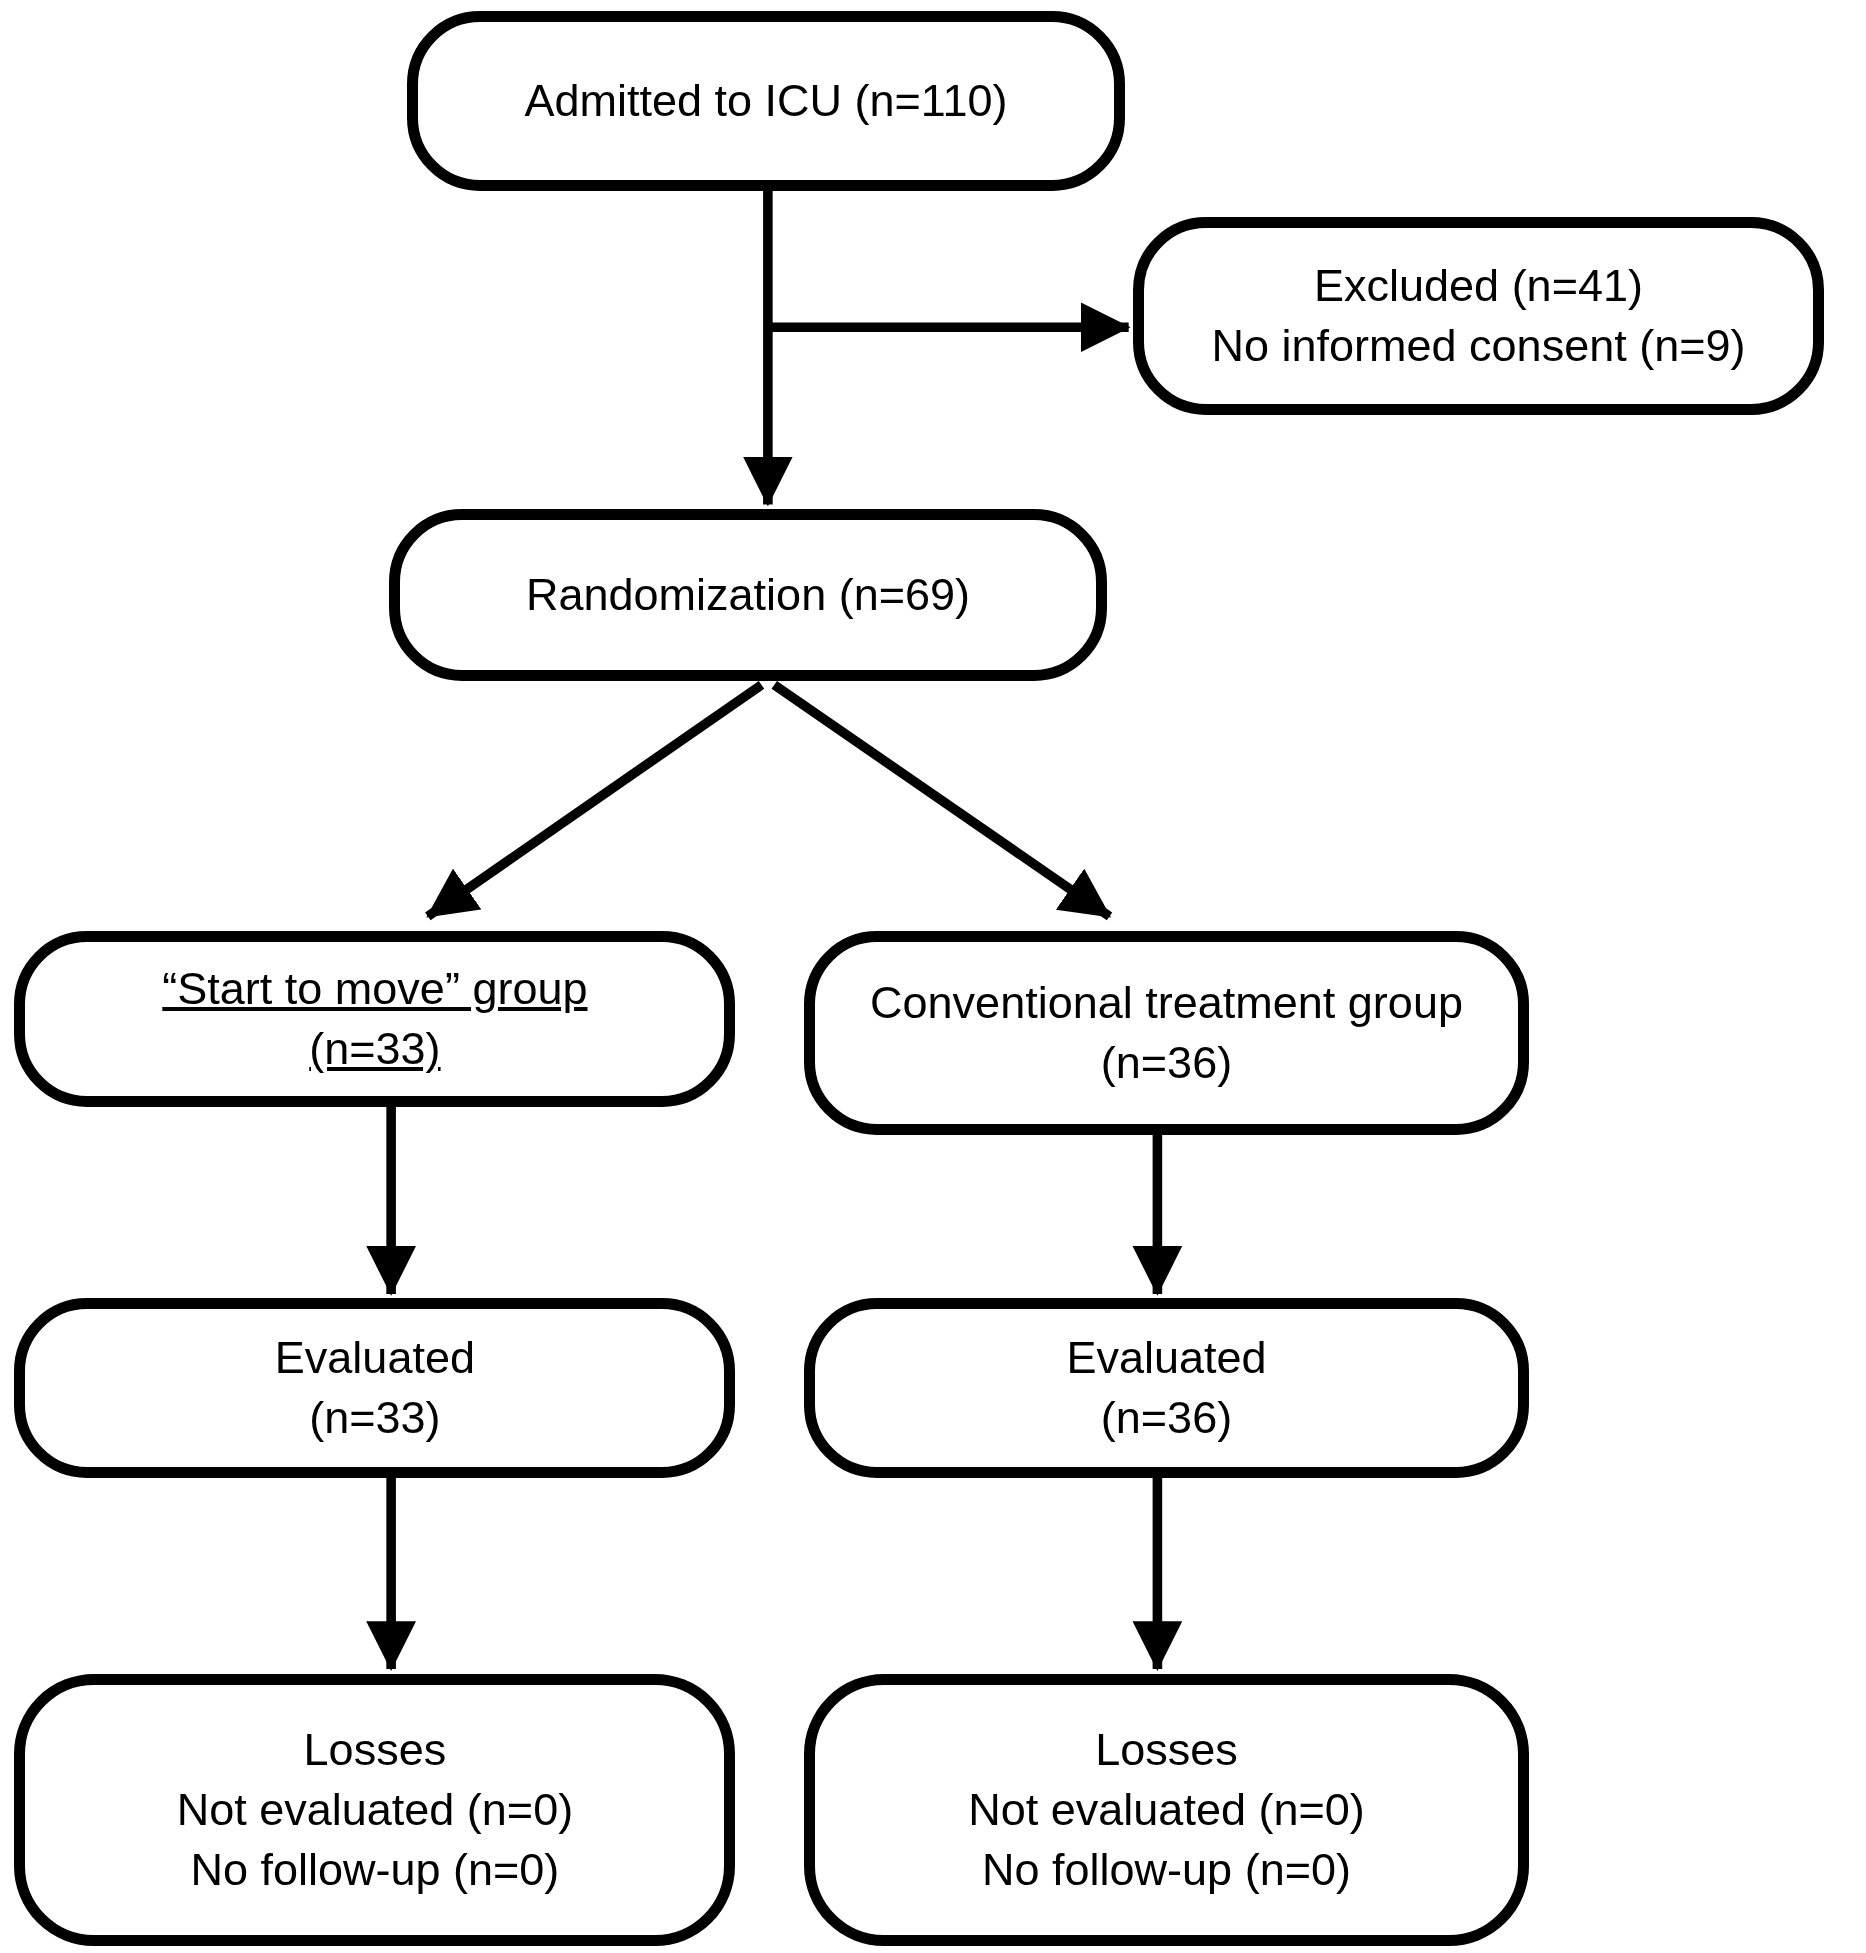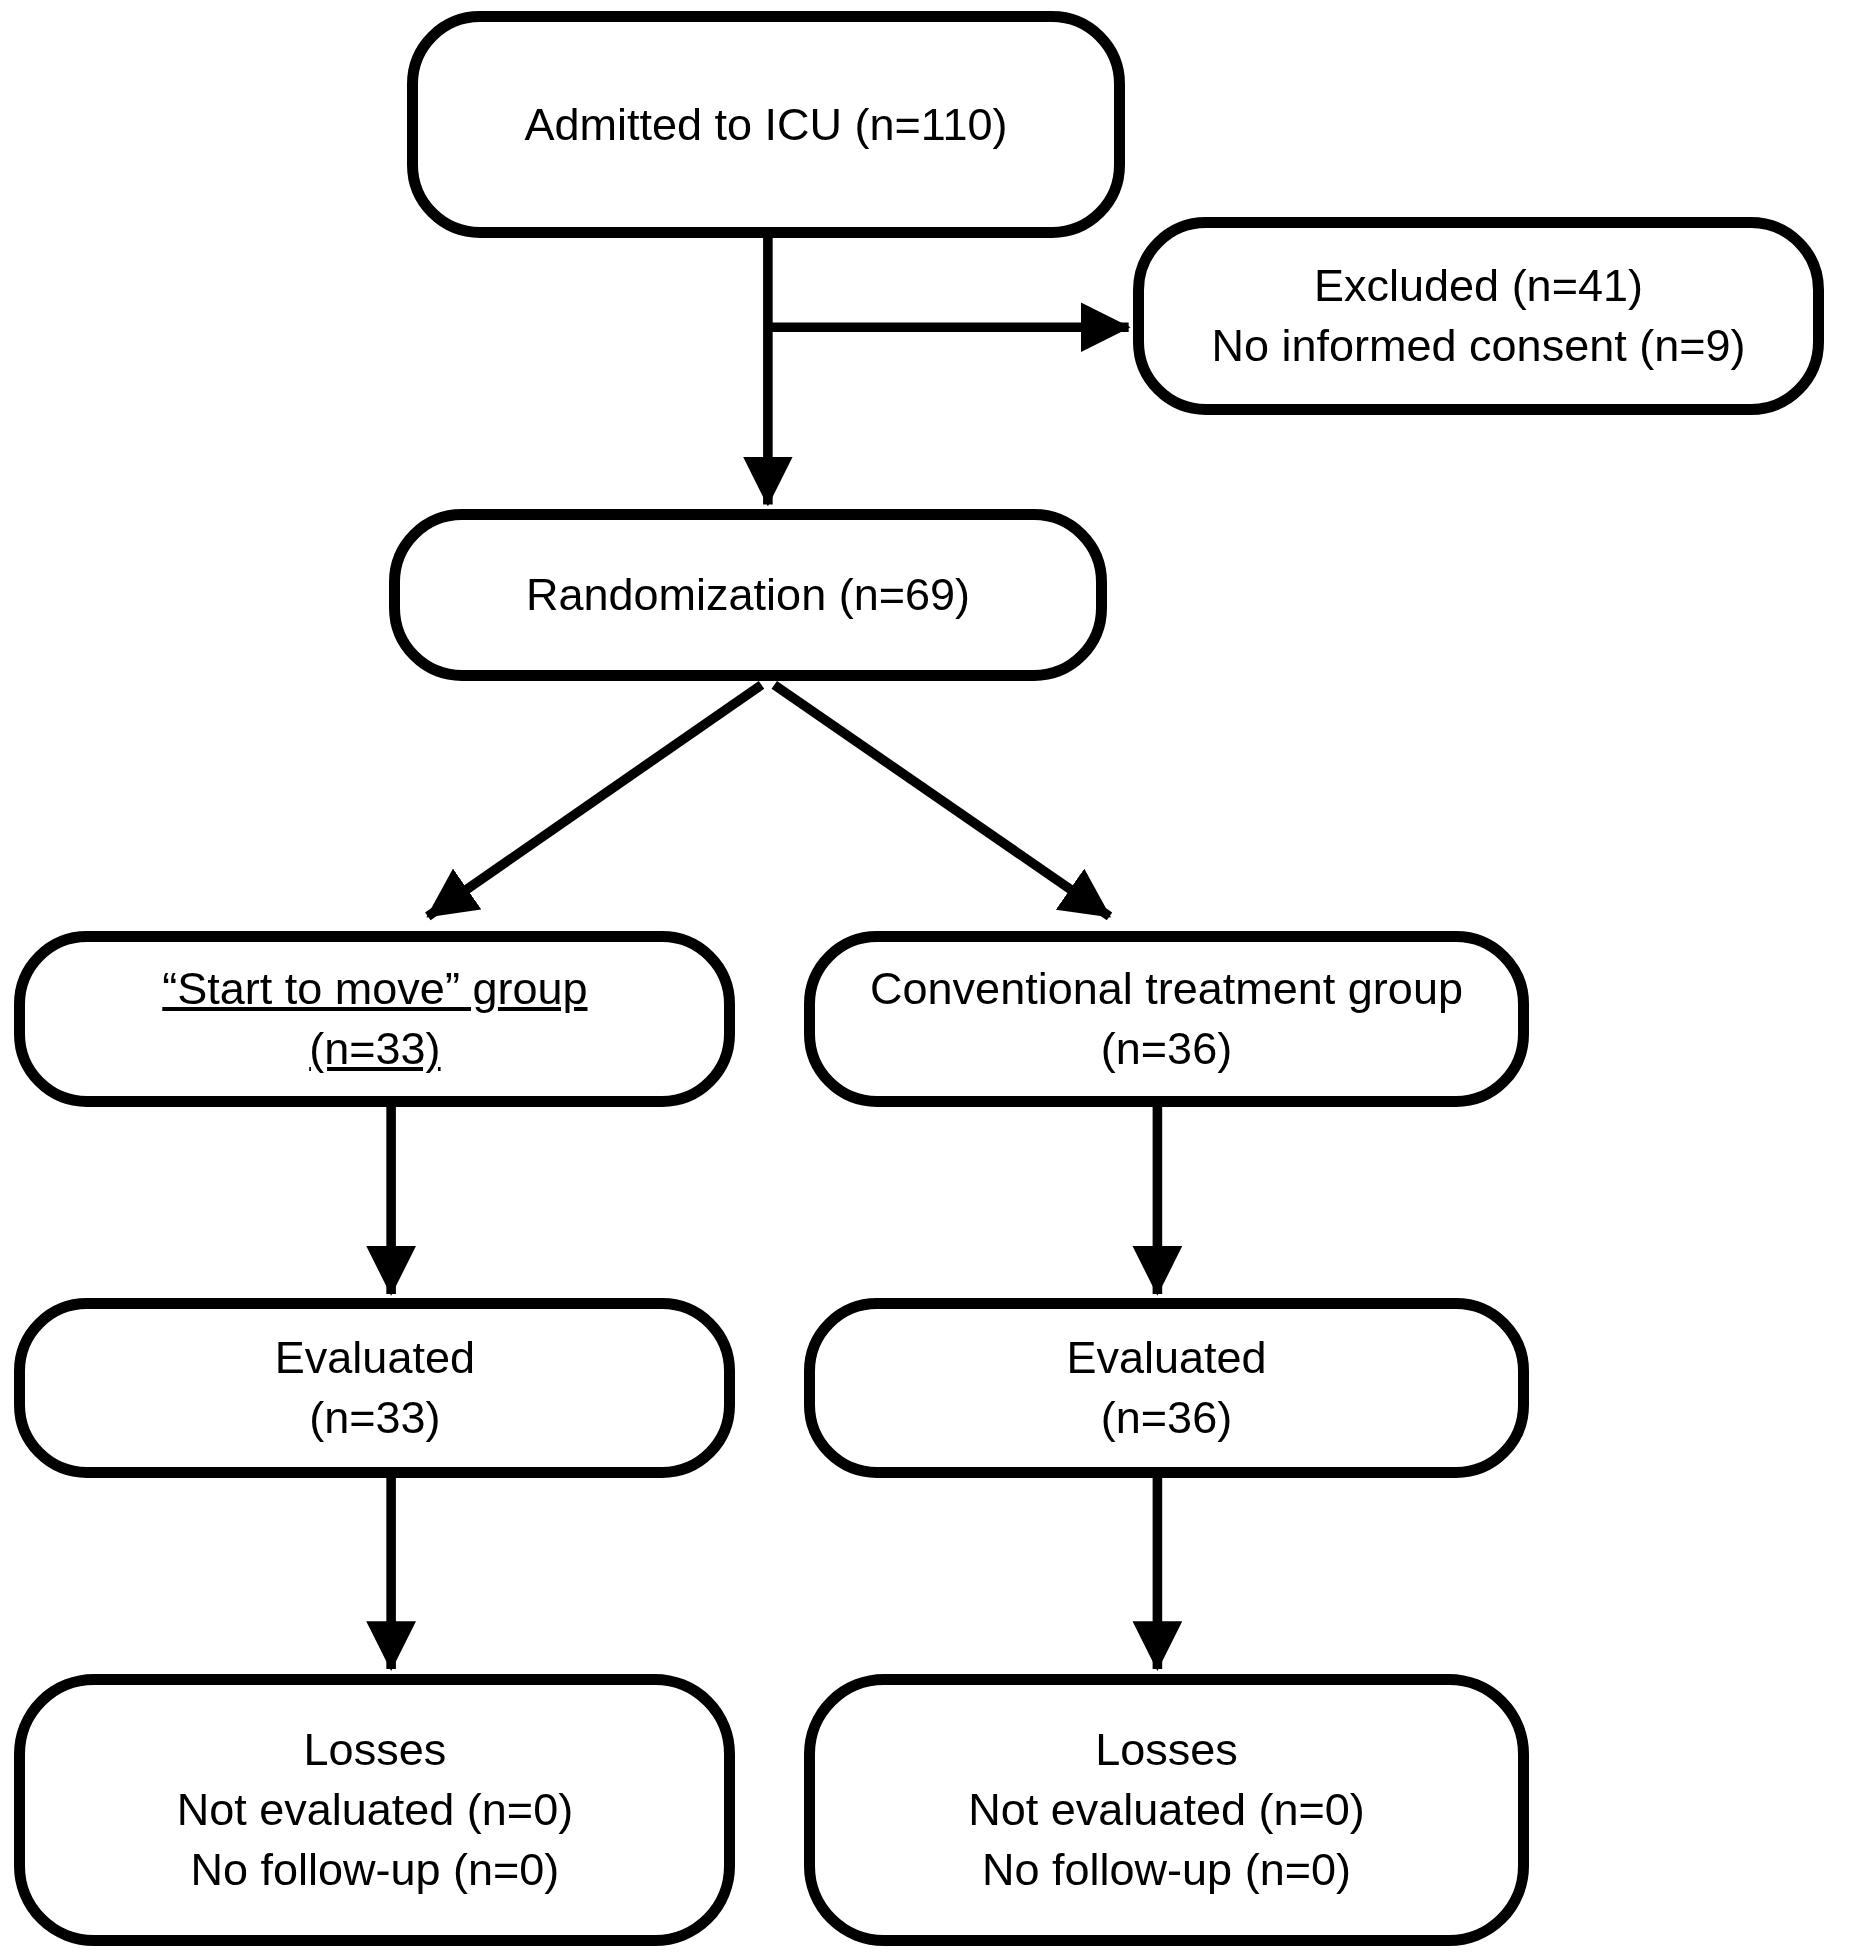--- a/index.html
+++ b/index.html
@@ -34,25 +34,25 @@
     flex-direction: column;
     align-items: center;
     justify-content: center;
     text-align: center;
     font-size: 45px;
     line-height: 1.34;
     padding: 0 19px;
   }
   .node .line { white-space: nowrap; }
 
-  #node-admitted       { left: 407px;  top: 11.2px;   width: 718px; height: 227px; }
+  #node-admitted       { left: 407px;  top: 11.2px;   width: 718px; height: 180px; }
   #node-excluded       { left: 1133px; top: 217px;  width: 691px; height: 198px; }
   #node-randomization  { left: 389px;  top: 509px;  width: 718px; height: 172px; }
   #node-start-to-move  { left: 14.4px;   top: 931px; width: 721px; height: 176px; text-decoration: underline; }
-  #node-conventional   { left: 804px; top: 931px; width: 725px; height: 176px; }
+  #node-conventional   { left: 804px; top: 931px; width: 725px; height: 204px; }
   #node-evaluated-stm  { left: 14.4px;   top: 1298px; width: 721px; height: 180px; }
   #node-evaluated-conv { left: 804px; top: 1298px; width: 725px; height: 180px; }
   #node-losses-stm     { left: 14.4px;   top: 1674px; width: 721px; height: 272px; border-radius: 80px; }
   #node-losses-conv    { left: 804px; top: 1674px; width: 725px; height: 272px; border-radius: 80px; }
 </style>
 </head>
 <body>
 
 <div id="canvas">
 

